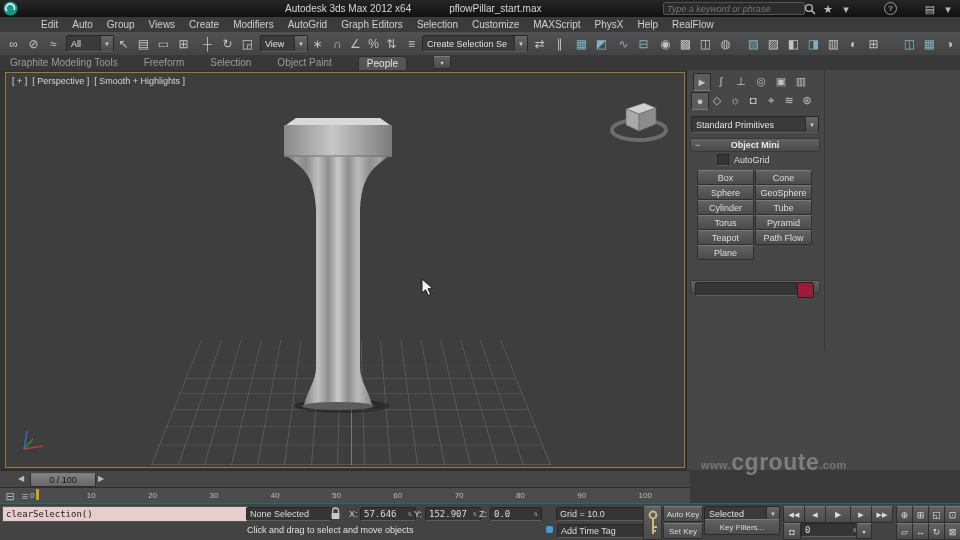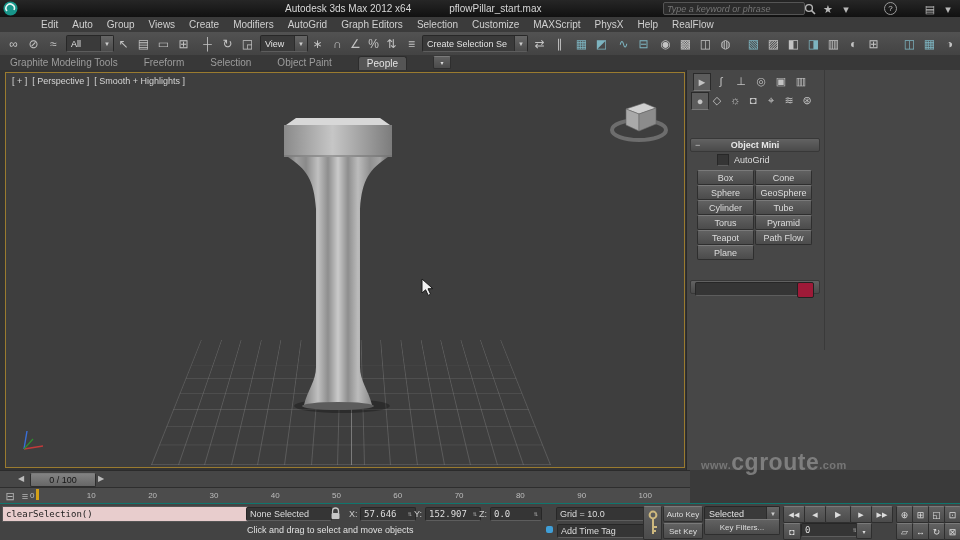--- a/index.html
+++ b/index.html
@@ -231,20 +231,24 @@
       <span class="abs icon sm" style="left:106px;top:3px">▥</span>
 
       <span class="abs icon sm pressed" style="left:4px;top:22px">●</span>
       <span class="abs icon sm" style="left:22px;top:22px">◇</span>
       <span class="abs icon sm" style="left:40px;top:22px">☼</span>
       <span class="abs icon sm" style="left:58px;top:22px">◘</span>
       <span class="abs icon sm" style="left:76px;top:22px">⌖</span>
       <span class="abs icon sm" style="left:94px;top:22px">≋</span>
       <span class="abs icon sm" style="left:112px;top:22px">⊛</span>
 
+      <div class="abs ddl" style="left:4px;top:46px;width:126px;height:15px">
+        <span class="val">Standard Primitives</span>
+        <span class="caret">▼</span>
+      </div>
 
       <div class="abs rollout" style="left:3px;top:68px;width:128px">
         <span class="minus">−</span>
         <span>Object Mini</span>
       </div>
       <div class="abs row" style="left:30px;top:84px;gap:5px">
         <span class="checkbox"></span>
         <span style="font-size:9px;color:#ddd">AutoGrid</span>
       </div>
       <div class="abs btn objbtn" style="left:10px;top:100px">Box</div>

